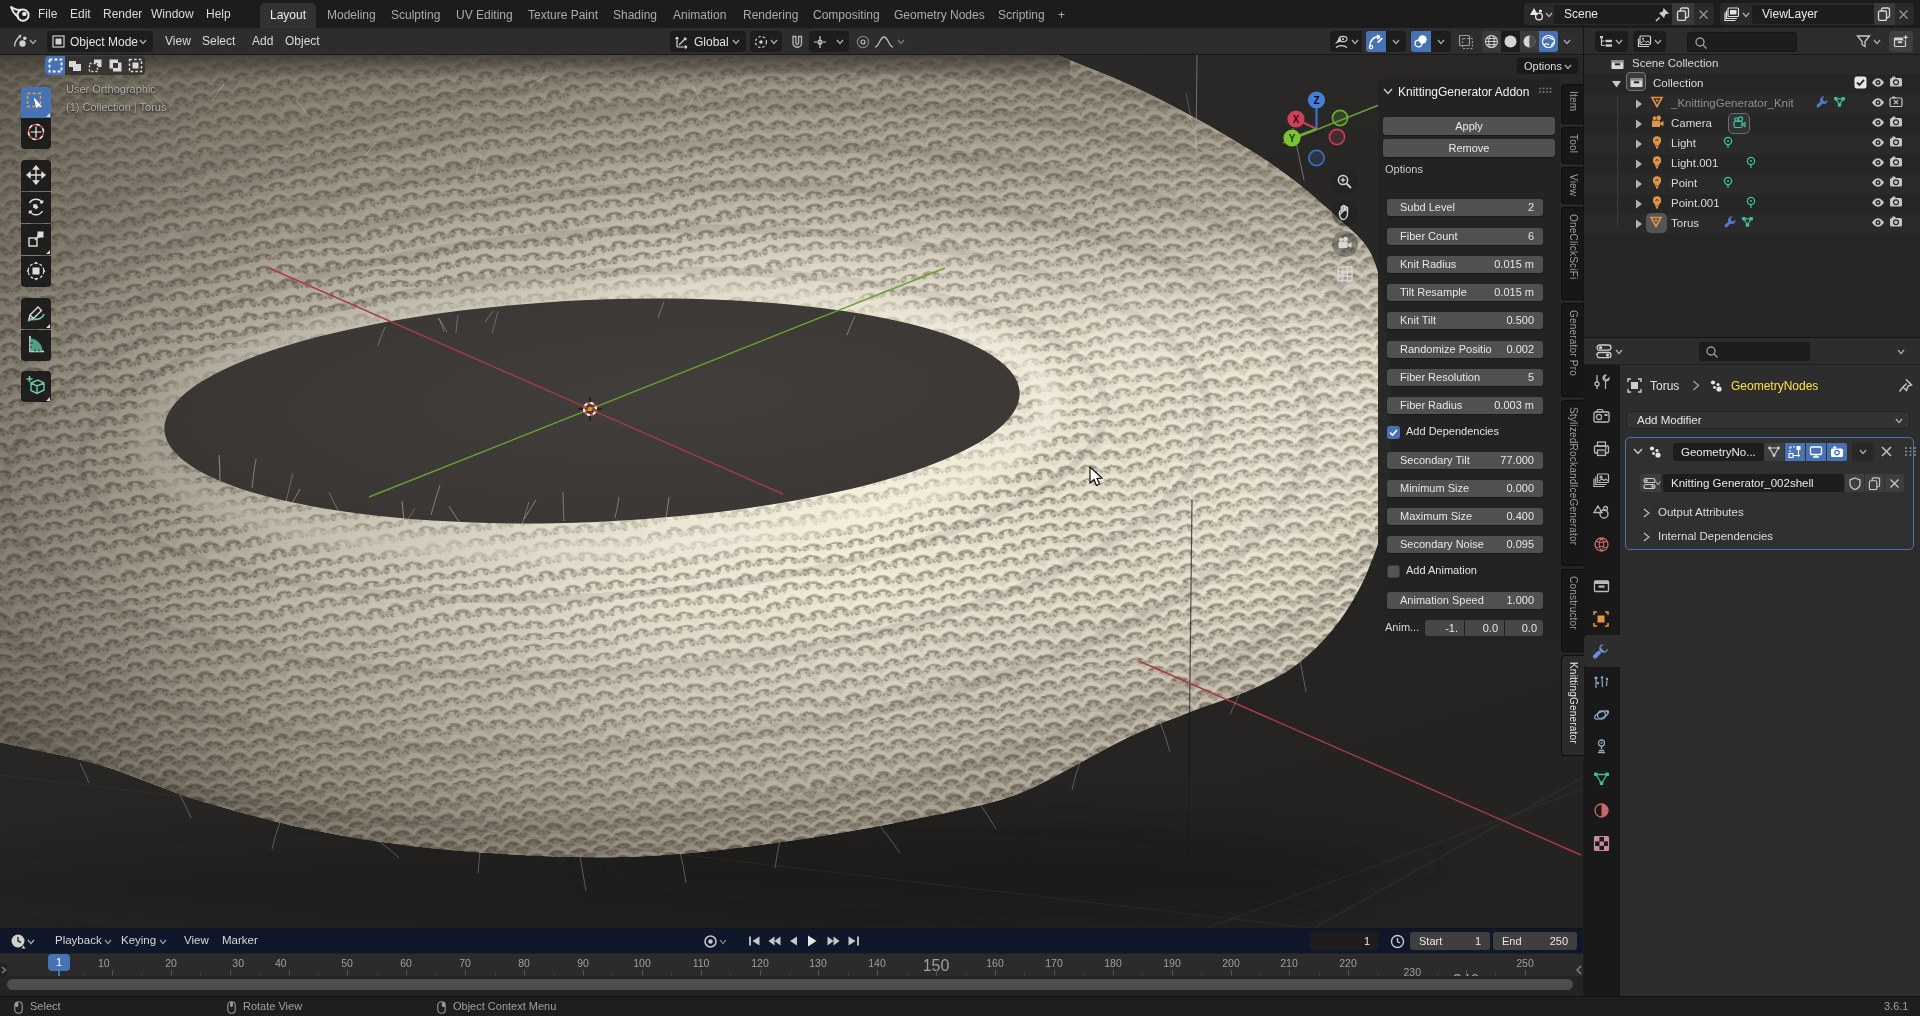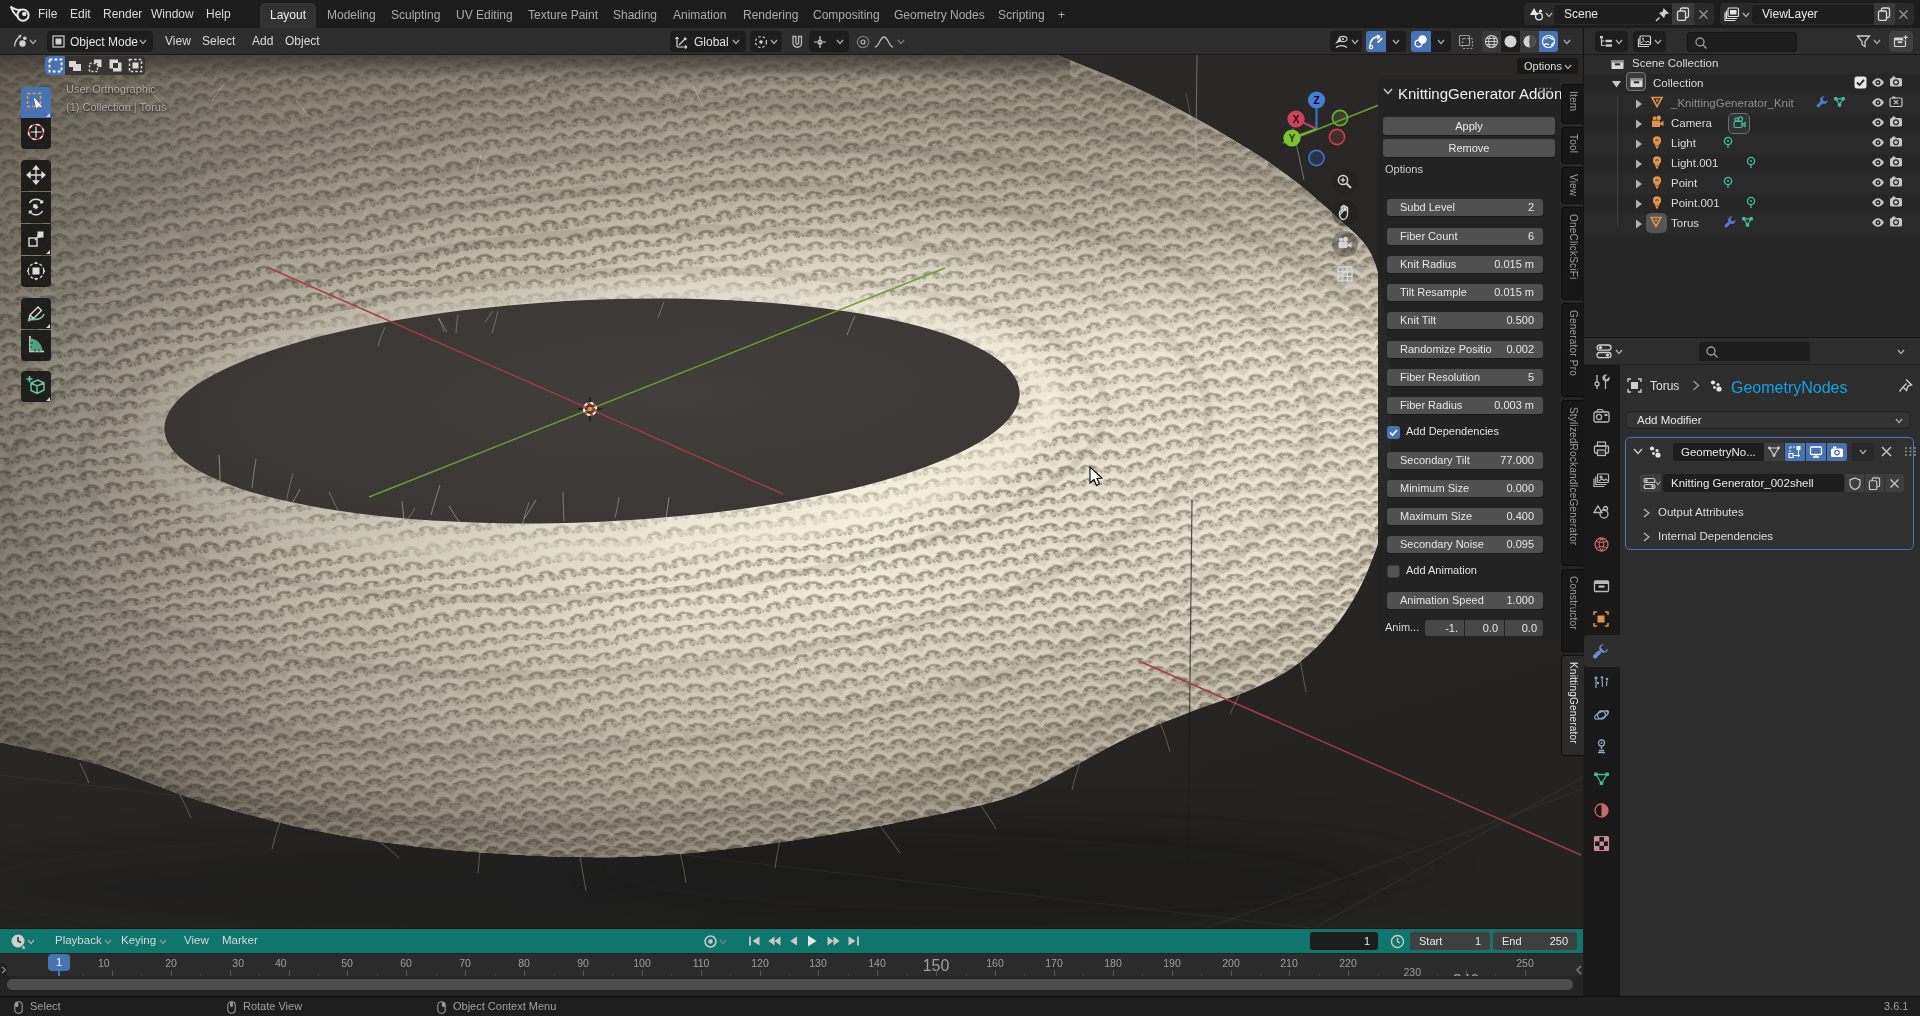--- a/index.html
+++ b/index.html
@@ -28,21 +28,21 @@
 
 #outliner{left:1584px;top:28px;width:336px;height:309px;background:#262626;font-size:11.5px;color:#d9d9d9;box-shadow:-1px 0 0 #141414;}
 #outliner .txt{font-size:11.5px;}
 #outlhdr{left:1584px;top:28px;width:336px;height:27px;background:#2d2d2d;border-bottom:1px solid #191919;}
 .orow{position:absolute;left:0;width:336px;height:20px;color:#d9d9d9;font-size:11.5px;line-height:20px;}
 #props{left:1584px;top:337px;width:336px;height:659px;background:#2d2d2d;border-top:1px solid #141414;}
 #propshdr{left:0;top:0;width:336px;height:27px;background:#2d2d2d;border-bottom:1px solid #202020;}
 #proptabs{left:0;top:27px;width:36px;height:632px;background:#191919;}
 
 #timeline{left:0;top:928px;width:1583px;height:68px;background:#2a2a2a;border-top:1px solid #141414;}
-#tlhdr{left:0;top:0;width:1583px;height:24px;background:#0f766e;color:#d8d8d8;font-size:11.5px;}
+#tlhdr{left:0;top:0;width:1583px;height:24px;background:#0f172a;color:#d8d8d8;font-size:11.5px;}
 #ruler{left:0;top:24px;width:1583px;height:23px;background:#2b2b2b;border-top:1px solid #222;}
 #tlscroll{left:0;top:47px;width:1583px;height:21px;background:#242424;}
 
 #status{left:0;top:996px;width:1920px;height:20px;background:#1e1e1e;color:#a0a0a0;font-size:11px;border-top:1px solid #101010;}
 .icon{position:absolute;}
 .txt{position:absolute;white-space:nowrap;}
 </style></head>
 <body>
 <div id="page">
 
@@ -350,21 +350,21 @@
 </div>
 
 <svg class="abs" style="left:1088px;top:466px" width="16" height="22" viewBox="0 0 16 22">
       <path d="M2,1 L2,17 L6,13.5 L8.5,19.5 L11.5,18 L9,12.5 L14,12 Z" fill="#fff" stroke="#000" stroke-width="1.1"></path>
     </svg>
 
 <div id="npanel" class="abs">
  <svg class="abs" style="left:5px;top:9px" width="10" height="7">
         <path d="M1,1 L5,5.5 L9,1" stroke="#ccc" stroke-width="1.4" fill="none"></path>
       </svg>
- <div class="txt" style="left:20px;top:6px;color:#efefef;font-size:15px">KnittingGenerator Addon</div>
+ <div class="txt" style="left:20px;top:6px;color:#efefef;font-size:12px">KnittingGenerator Addon</div>
  <svg class="abs" style="left:160px;top:8px" width="14" height="9" viewBox="0 0 14 9">
         <g fill="#787878">
           <circle cx="2" cy="1.5" r="1"></circle>
           <circle cx="5.5" cy="1.5" r="1"></circle>
           <circle cx="9" cy="1.5" r="1"></circle>
           <circle cx="12.5" cy="1.5" r="1"></circle>
           <circle cx="2" cy="5" r="1"></circle>
           <circle cx="5.5" cy="5" r="1"></circle>
           <circle cx="9" cy="5" r="1"></circle>
           <circle cx="12.5" cy="5" r="1"></circle>
@@ -1068,21 +1068,21 @@
  <div class="txt" style="left:66px;top:41px;color:#e2e2e2;font-size:12px">Torus</div>
  <svg class="abs" style="left:108px;top:42px" width="8" height="11">
         <path d="M1.5,1 L6.5,5.5 L1.5,10" stroke="#999" stroke-width="1.4" fill="none"></path>
       </svg>
  <svg class="abs" style="left:124px;top:40px" width="16" height="16" viewBox="0 0 16 16">
         <circle cx="5" cy="4.5" r="2.1" fill="#e5e5e5"></circle>
         <circle cx="10" cy="6.5" r="1.6" fill="#e5e5e5"></circle>
         <circle cx="6.5" cy="9.5" r="1.4" fill="#e5e5e5"></circle>
         <circle cx="11" cy="11" r="2.6" fill="#e5e5e5"></circle>
       </svg>
- <div class="txt" style="left:147px;top:41px;color:#0ea5e9;font-size:16px">GeometryNodes</div>
+ <div class="txt" style="left:147px;top:41px;color:#fde047;font-size:12px">GeometryNodes</div>
  <svg class="abs" style="left:314px;top:40px" width="15" height="15" viewBox="0 0 15 15">
         <path d="M8,1.5 L13.5,7 L10,8 L8.5,12.5 L5,9 L1.5,13.5 M5,9 L8.5,5.5" fill="none" stroke="#c9c9c9" stroke-width="1.4"></path>
       </svg>
 
  <div class="abs" style="left:42px;top:73px;width:284px;height:18px;background:#333333;border:1px solid #232323;border-radius:3px;color:#e6e6e6;font-size:11.5px;">
   <div class="txt" style="left:10px;top:1.5px">Add Modifier</div>
   <svg class="abs" style="left:268px;top:6px" width="8" height="6">
           <path d="M1,1 L4,4.6 L7,1" stroke="#b0b0b0" stroke-width="1.3" fill="none"></path>
         </svg>
  </div>

